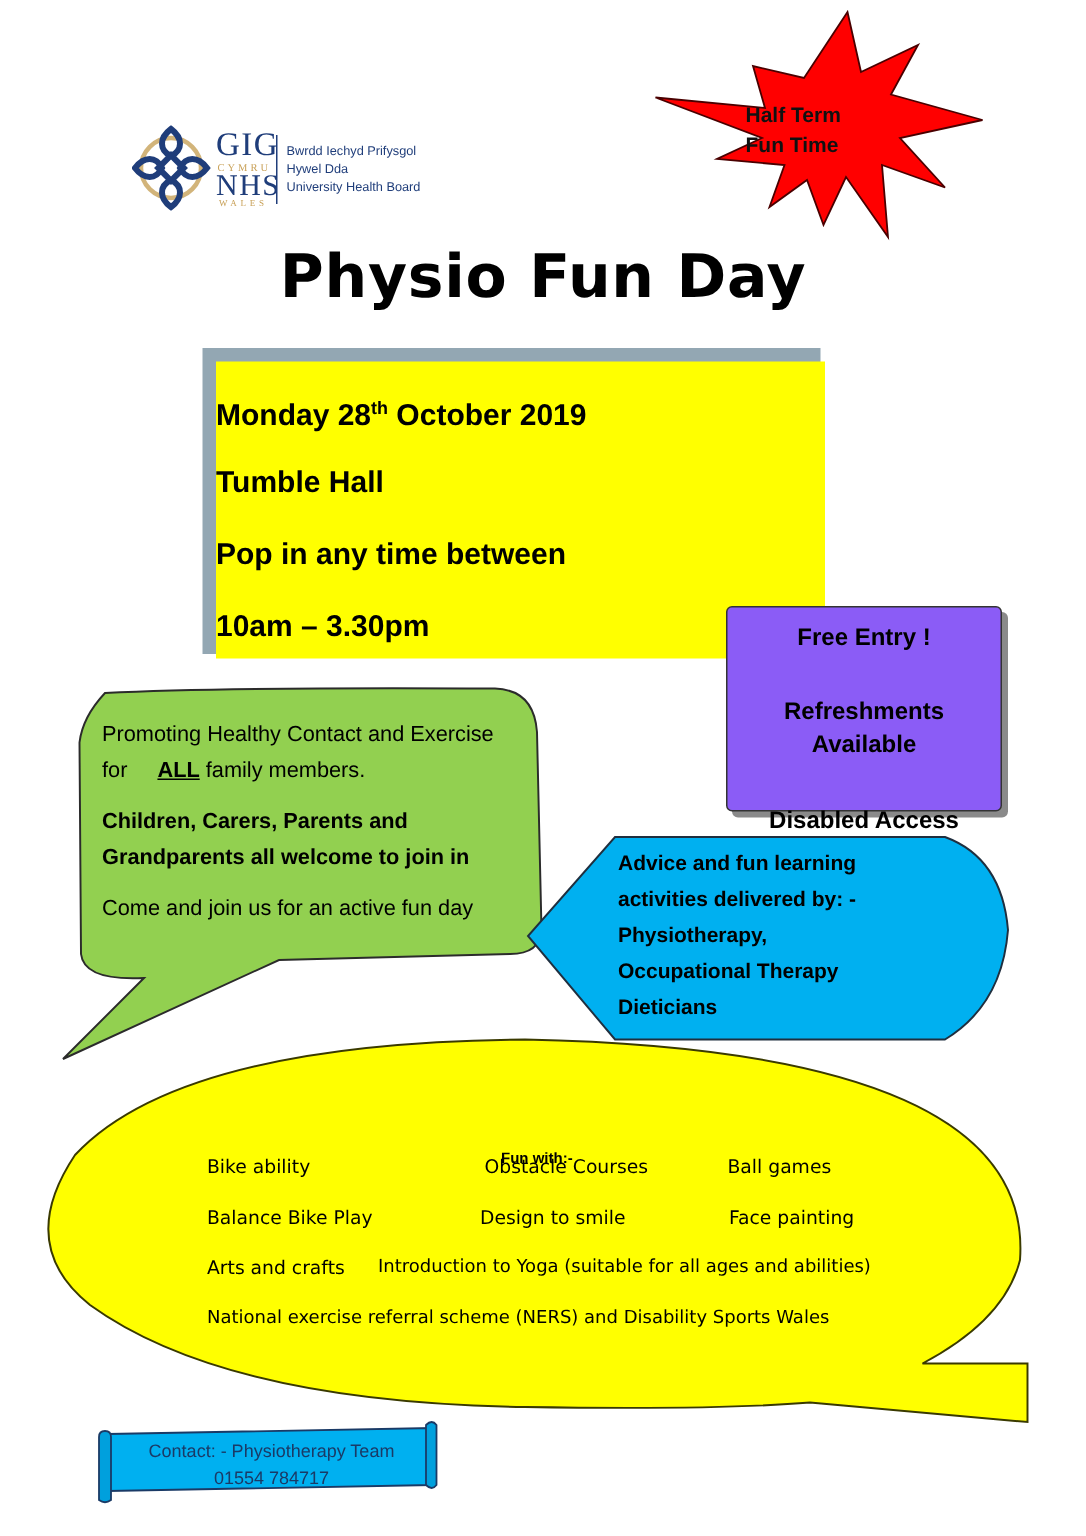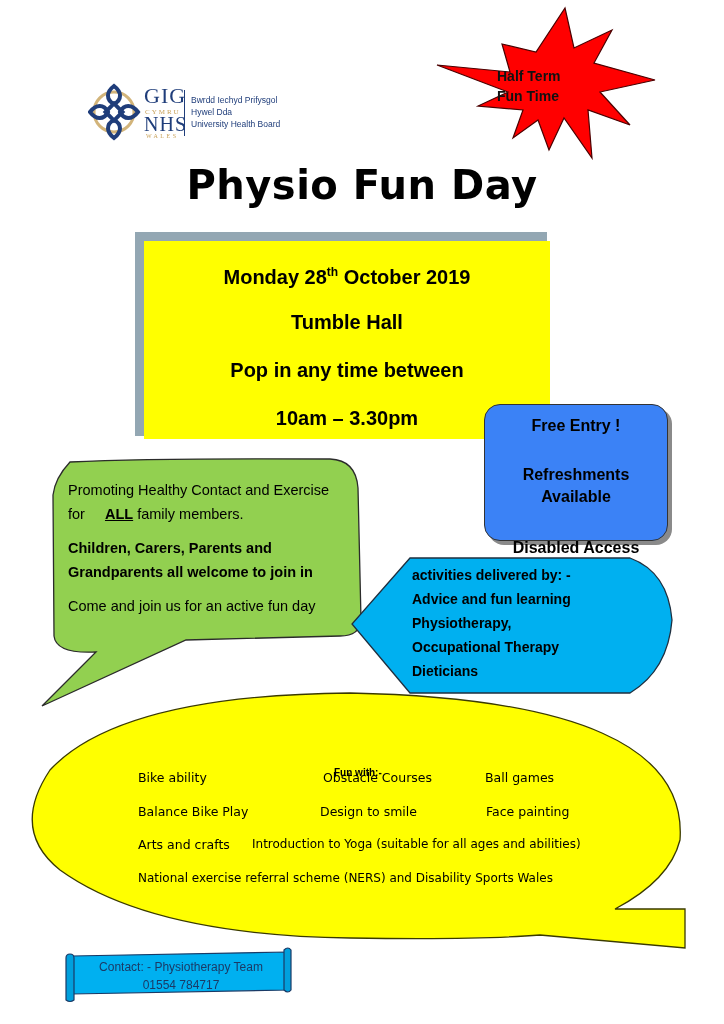--- a/index.html
+++ b/index.html
@@ -18,25 +18,25 @@
   .logo-line { position:absolute; left:103px; font-size:8.5px; color:#1f3d7a; white-space:nowrap; }
 
   
   .star-text { left:497px; top:66px; width:110px; text-align:left; font-weight:bold; font-size:14px; line-height:20px; color:#111; }
 
   .title { left:0; top:162px; width:724px; text-align:center; font-family:"DejaVu Sans", sans-serif; font-weight:bold; font-size:40px; letter-spacing:0.5px; color:#000; }
 
   
   .info-shadow { left:135px; top:232px; width:412px; height:204px; background:#93a7b3; }
   .info-box { left:144px; top:241px; width:406px; height:198px; background:#ffff00; }
-  .info-line { position:absolute; left:0; width:100%; text-align:center; font-weight:bold; font-size:20px; }
+  .info-line { position:absolute; left:0; width:100%; text-align:left; font-weight:bold; font-size:20px; }
   .info-line sup { font-size:12px; }
 
   
-  .free-box { left:484px; top:404px; width:182px; height:135px; background:#3b82f6; border:1.5px solid #333; border-radius:16px; box-shadow:4px 4px 0 #8a8a8a; text-align:center; font-weight:bold; font-size:16px; }
+  .free-box { left:484px; top:404px; width:182px; height:135px; background:#8b5cf6; border:1.5px solid #333; border-radius:4px; box-shadow:4px 4px 0 #8a8a8a; text-align:center; font-weight:bold; font-size:16px; }
   .free-box div { line-height:22px; }
 
   
   .green-text { left:68px; top:478px; width:290px; font-size:14.5px; line-height:24px; }
   .green-text .gap { height:10px; }
   .bold { font-weight:bold; }
   .ul { text-decoration:underline; font-weight:bold;margin-left:16px; }
 
   .blue-text { left:412px; top:563px; width:250px; font-weight:bold; font-size:14px; line-height:24px; }
 
@@ -104,22 +104,22 @@
   <div class="bold">Children, Carers, Parents and</div>
   <div class="bold">Grandparents all welcome to join in</div>
   <div class="gap"></div>
   <div>Come and join us for an active fun day</div>
 </div>
 
 <svg class="shape" width="724" height="1024">
   <path d="M410 558 L630 558 Q668 572 672 620 Q668 670 630 693 L410 693 L352 624 Z" fill="#00b0f0" stroke="#1f2f3f" stroke-width="1.3"></path>
 </svg>
 <div class="abs blue-text">
+  <div>Advice and fun learning</div>
   <div>activities delivered by: -</div>
-  <div>Advice and fun learning</div>
   <div>Physiotherapy,</div>
   <div>Occupational Therapy</div>
   <div>Dieticians</div>
 </div>
 
 <svg class="shape" width="724" height="1024">
   <path d="M615 909 Q670 880 680 840 Q690 700 350 693 Q120 695 50 770 Q10 830 60 870 Q150 935 350 938 Q480 940 540 935 L685 948 L685 909 Z" fill="#ffff00" stroke="#3a3a00" stroke-width="1.3"></path>
 </svg>
 <div class="abs fun-title">Fun with:-</div>
 <div class="abs fun-item" style="left:138px;top:770px">Bike ability</div>

